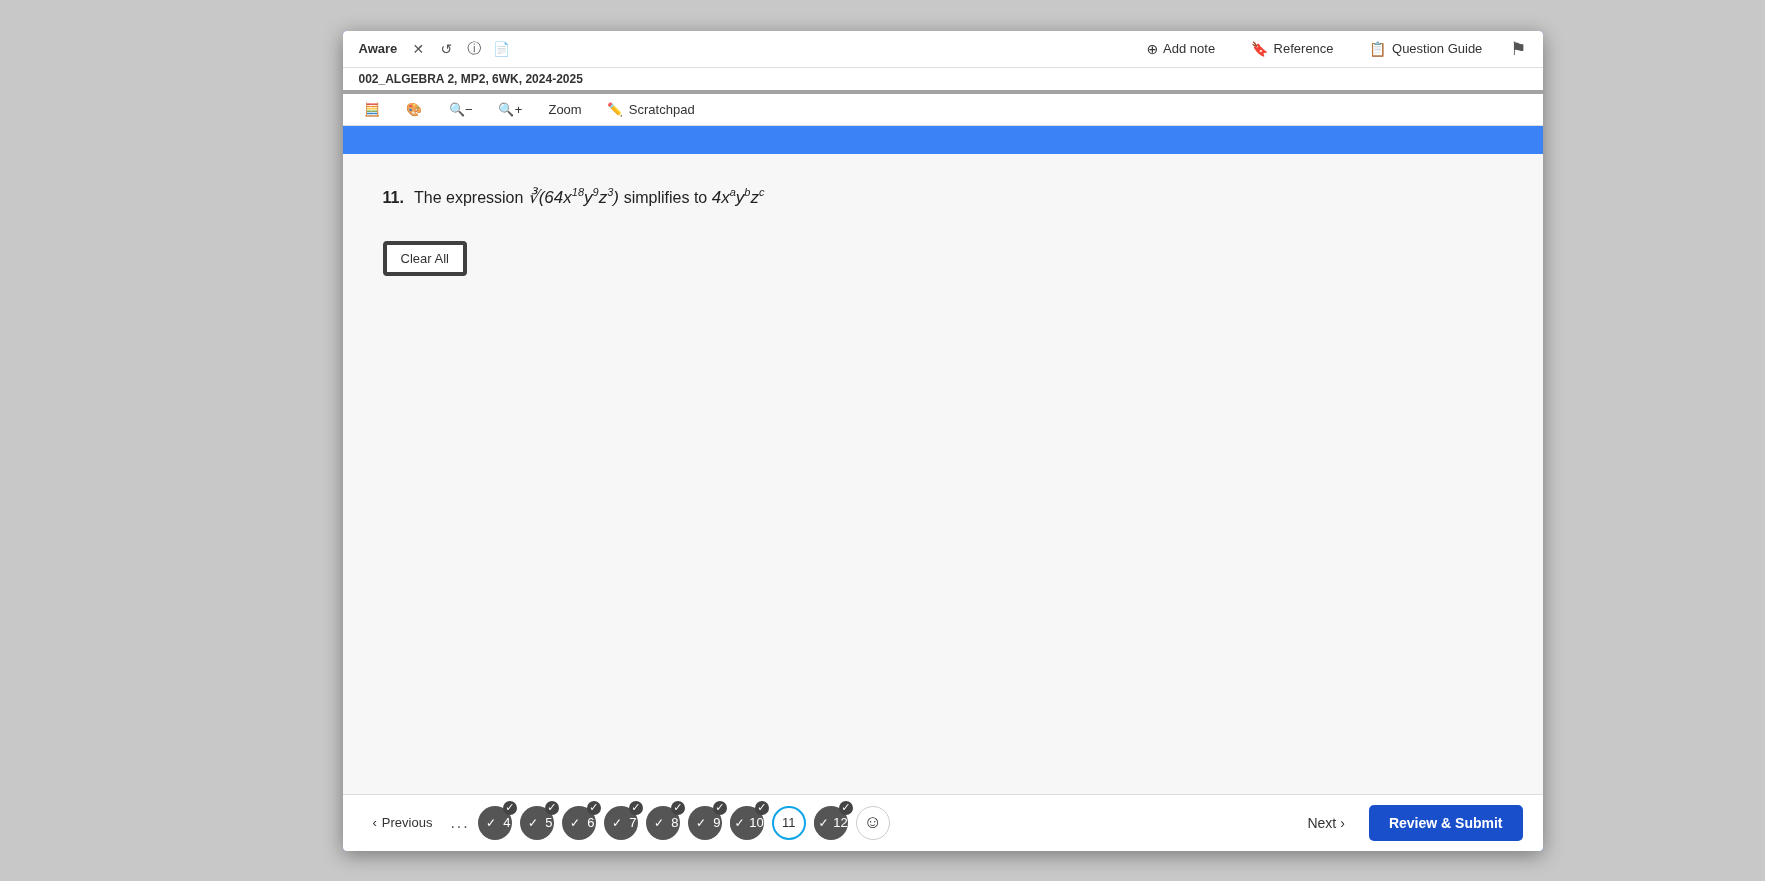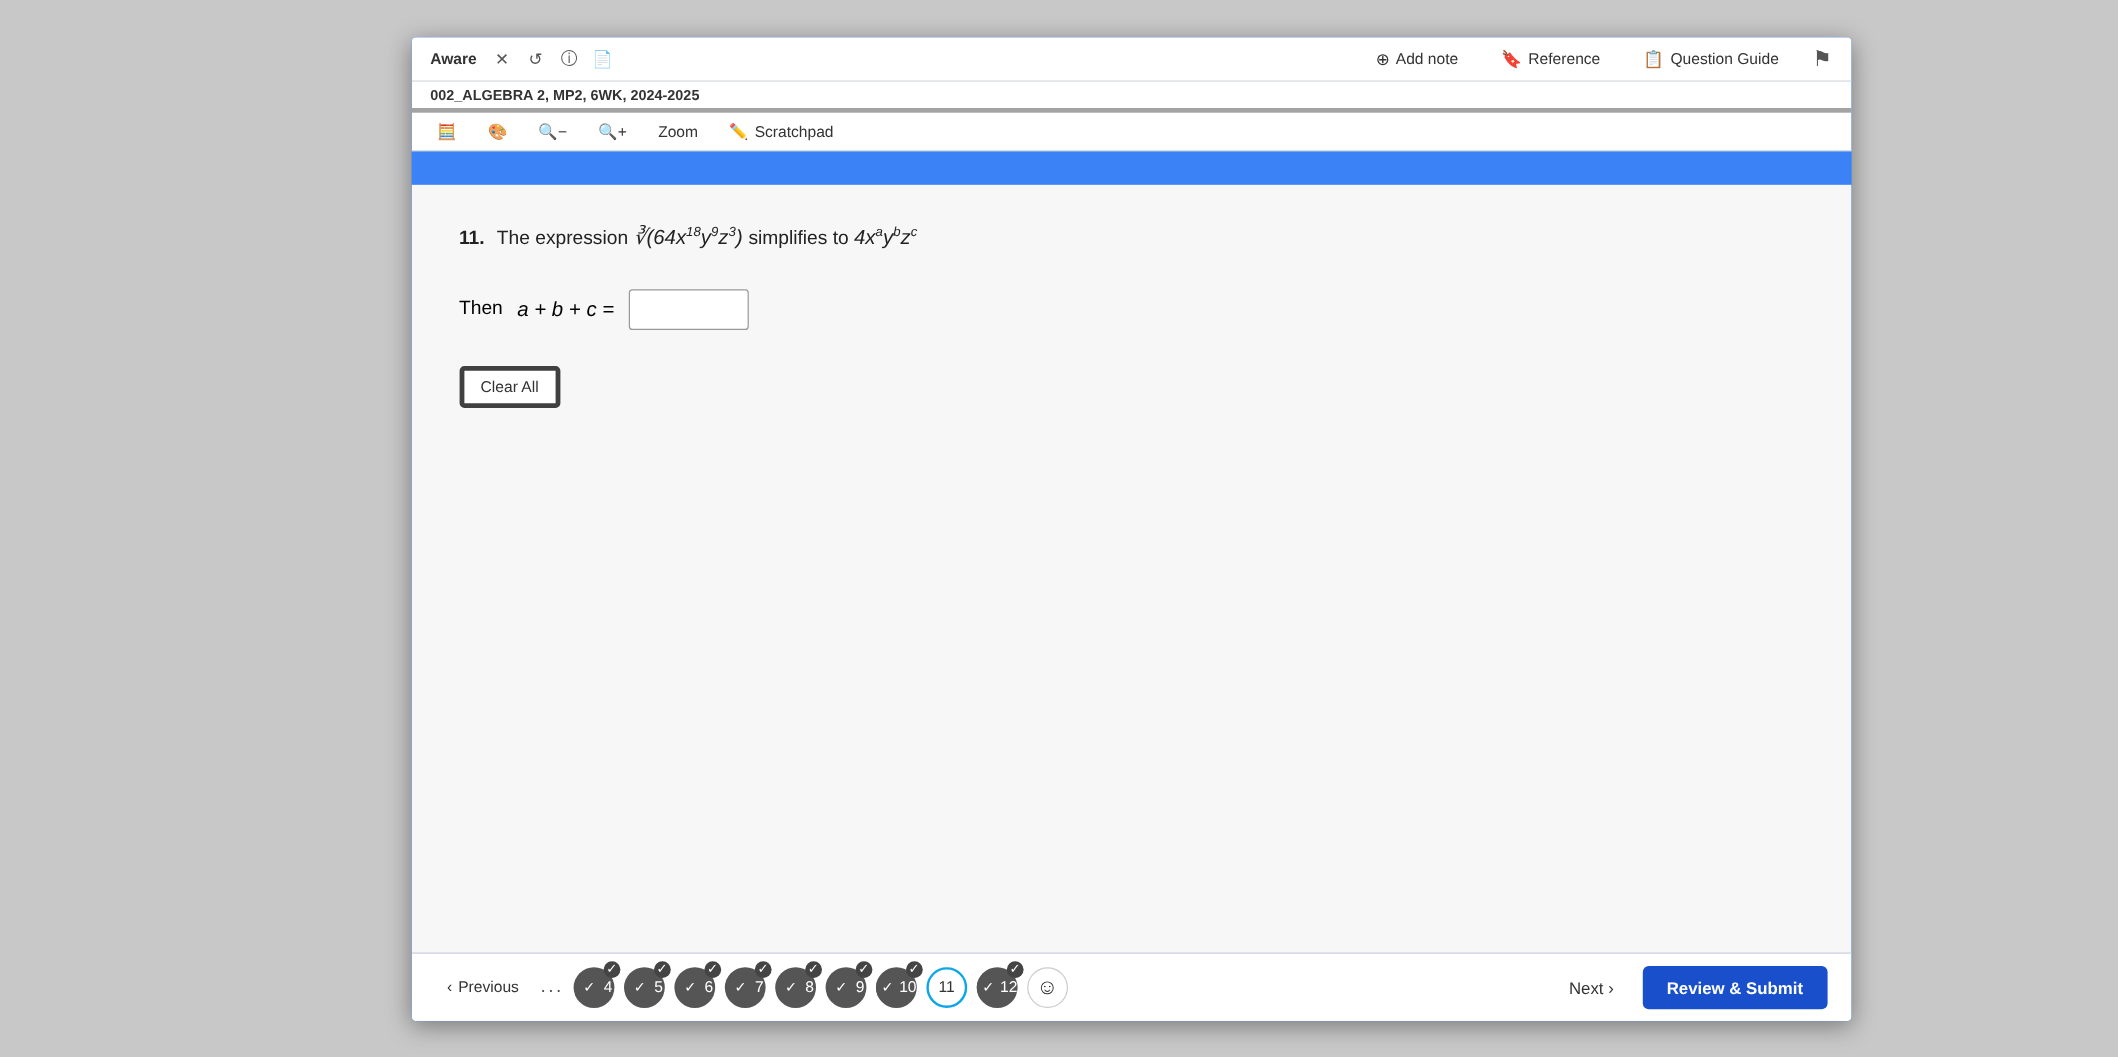--- a/index.html
+++ b/index.html
@@ -339,27 +339,20 @@
       <span>The expression </span>
       <span class="math-expression">
         ∛(64x<sup>18</sup>y<sup>9</sup>z<sup>3</sup>)
       </span>
       <span> simplifies to </span>
       <span class="math-expression">
         4x<sup>a</sup>y<sup>b</sup>z<sup>c</sup>
       </span>
     </div>
 
-    <div class="answer-row">
-      <span>Then </span>
-      <span class="math-expression">
-        <i>a</i> + <i>b</i> + <i>c</i> =
-      </span>
-      <input class="answer-input" type="text" value="" style="">
-    </div>
 
     <button class="clear-all-btn">Clear All</button>
   </div>
 
   <div class="bottom-nav">
     <div class="bottom-nav-left">
       <div class="prev-btn">
         <span>‹</span>
         <span>Previous</span>
       </div>

